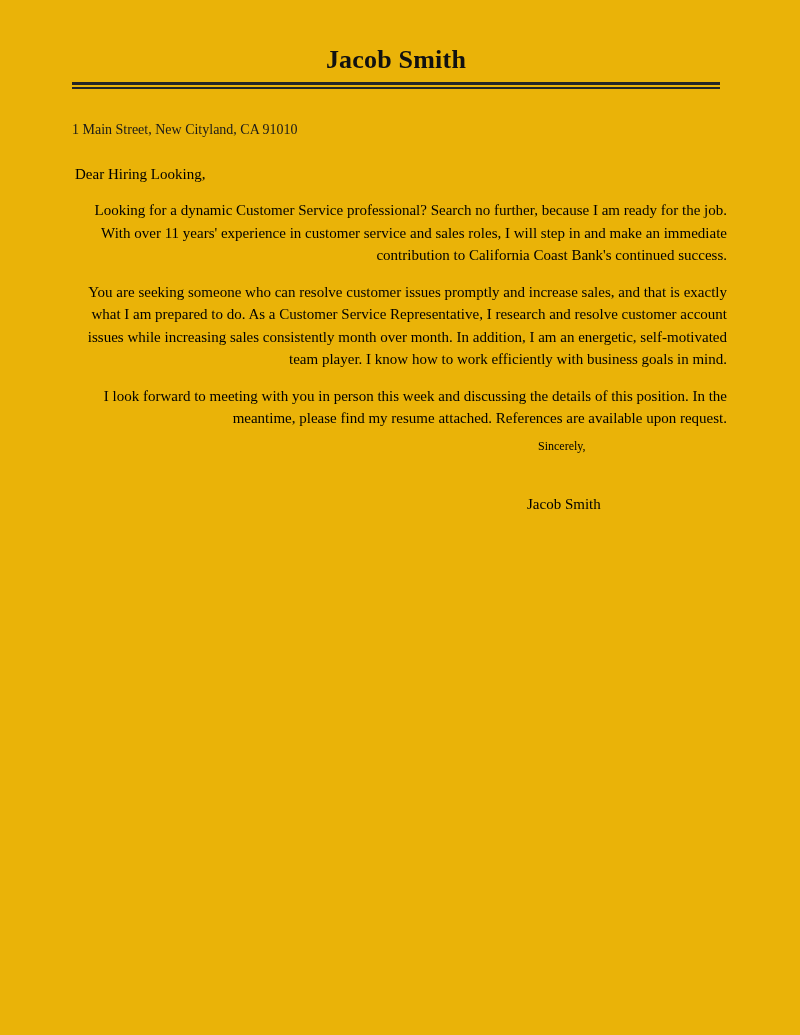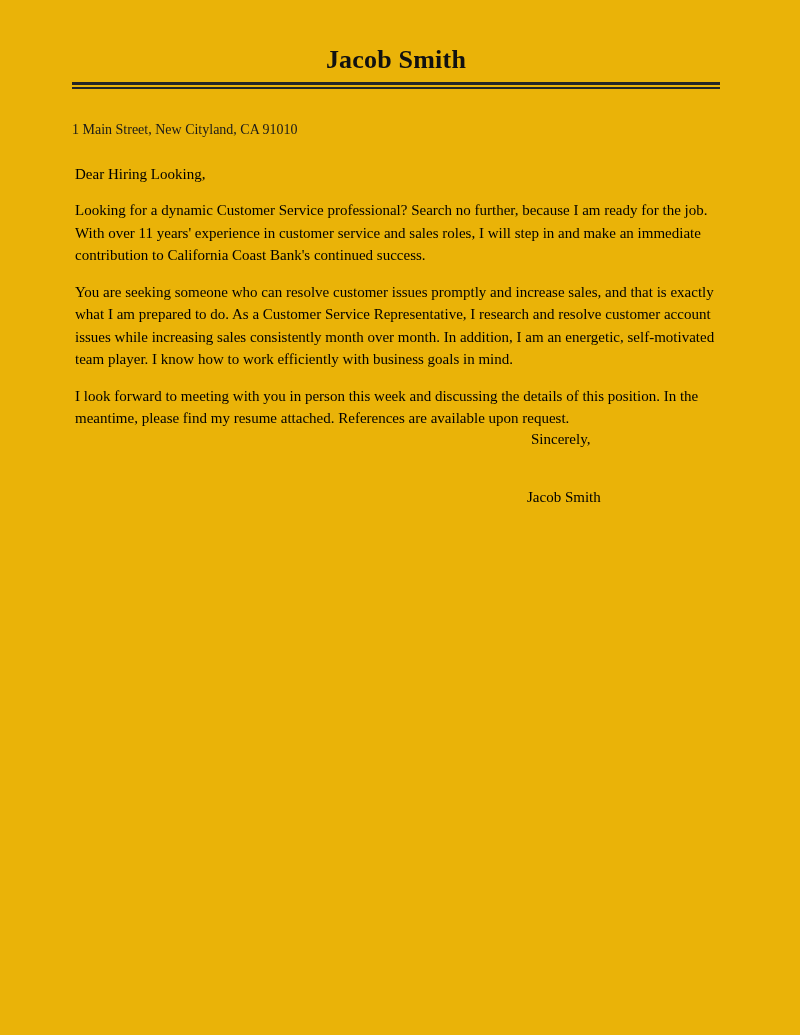--- a/index.html
+++ b/index.html
@@ -87,34 +87,34 @@
   .salutation {
     font-size: 15px;
     line-height: 22px;
     margin: 0 0 14px 0;
   }
 
   .body-paragraph {
     font-size: 15px;
     line-height: 22.5px;
     margin: 0 0 14px 0;
-    text-align: left;
+    text-align: right;
   }
 
   
   .closing-block {
     position: absolute;
     left: 527px;
     top: 424px;
     width: 200px;
   }
   .closing-salutation {
-    font-size: 15px;
+    font-size: 12px;
     line-height: 22px;
-    margin: 4px;
+    margin: 11px;
   }
   .signature-name {
     font-size: 15px;
     line-height: 22px;
     margin: 36px 0 0 0;
   }
 </style>
 </head>
 <body>
 

